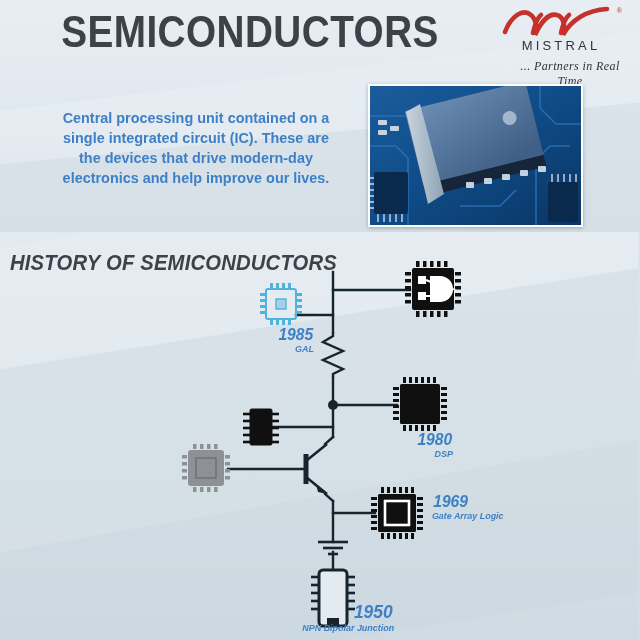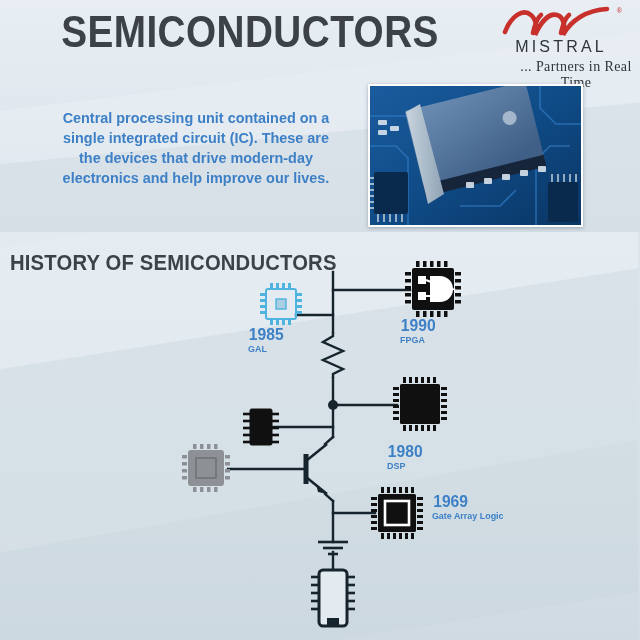--- a/index.html
+++ b/index.html
@@ -47,41 +47,42 @@
     transform:scaleX(.93);transform-origin:center top;
   }
 
   
   .logo{position:absolute;left:497px;top:6px;width:126px;height:66px;}
   .logo .reg{
     position:absolute;right:1px;top:1px;font-size:7px;color:#c7302b;
   }
   .logo .wordmark{
     position:absolute;left:6px;top:32px;width:116px;text-align:center;
-    font-size:16px;letter-spacing:3.2px;color:#2f3438;font-weight:normal;
+    font-size:13px;letter-spacing:3.2px;color:#2f3438;font-weight:normal;
   }
   .logo .tagline{
-    position:absolute;left:18px;top:53px;width:122px;text-align:center;
-    font-size:14px;color:#2f3438;
+    position:absolute;left:12px;top:53px;width:122px;text-align:center;
+    font-size:12px;color:#2f3438;font-style:italic;
     font-family:"Liberation Serif",serif;letter-spacing:.4px;
   }
 
   
   .photo{
     position:absolute;left:368px;top:84px;width:211px;height:139px;
     border:2px solid #fdfdfd;
     box-shadow:0 1px 4px rgba(40,60,80,.35);
     overflow:hidden;background:#0d3f73;
   }
 
   
   .body-sec{
     position:absolute;left:0;top:232px;width:638px;height:408px;
     background:linear-gradient(180deg,#e3eaf0 0%,#dbe4ea 45%,#cfdae2 100%);
     overflow:hidden;
+    font-style:italic;
   }
   .body-sw1{
     position:absolute;left:-80px;top:30px;width:860px;height:300px;
     background:#e8eef3;opacity:.5;
     transform:rotate(-10deg);transform-origin:left top;
   }
   .body-sw2{
     position:absolute;left:-80px;top:150px;width:880px;height:320px;
     background:#c9d6de;opacity:.45;
     transform:rotate(-9deg);transform-origin:left top;
@@ -91,21 +92,21 @@
     font-size:22px;font-weight:bold;color:#3c4248;letter-spacing:.2px;
     font-family:"Liberation Sans Narrow","Liberation Sans",sans-serif;
     transform:scaleX(.92);transform-origin:left top;
     white-space:nowrap;
   }
 
   
   .diagram{position:absolute;left:0;top:0;width:640px;height:408px;}
 
   
-  .node{position:absolute;text-align:left;}
+  .node{position:absolute;text-align:right;}
   .year{
     font-size:17px;font-weight:bold;color:#3e80c6;line-height:17px;
     font-family:"Liberation Sans Narrow","Liberation Sans",sans-serif;
     transform:scaleX(.92);
   }
   .year.big{font-size:19px;line-height:20px;}
   .desc{
     font-size:9.5px;font-weight:bold;color:#3e80c6;line-height:11px;
     font-family:"Liberation Sans Narrow","Liberation Sans",sans-serif;
     transform:scaleX(.94);
@@ -424,32 +425,32 @@
           <line x1="347" y1="377" x2="355" y2="377"></line>
         </g>
       </g>
     </svg>
 
     <div class="node" style="left:246px;top:94px;width:70px;">
       <div class="year">1985</div>
       <div class="desc">GAL</div>
     </div>
 
-    <div class="node" style="left:398px;top:85px;width:70px;">
-      <div class="year">1990</div>
-      <div class="desc">FPGA</div>
-    </div>
-
-
-    <div class="node" style="left:385px;top:199px;width:70px;margin-top:12px;">
+
+
+    <div class="node" style="left:385px;top:199px;width:70px;">
       <div class="year">1980</div>
       <div class="desc">DSP</div>
     </div>
 
 
     <div class="node n-row" style="left:428px;top:261px;width:130px;text-align:left;">
       <div class="year">1969</div>
       <div class="desc">Gate Array Logic</div>
     </div>
 
+    <div class="node" style="left:268px;top:370px;width:130px;">
+      <div class="year big">1950</div>
+      <div class="desc">NPN Bipolar Junction</div>
+    </div>
 
   </div>
 </div>
 
 </body></html>

